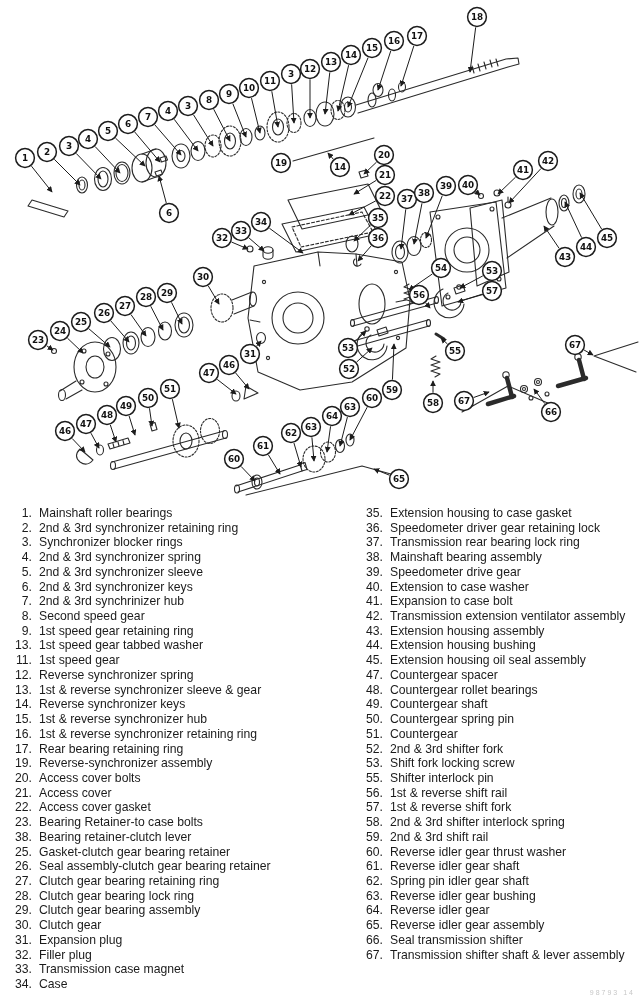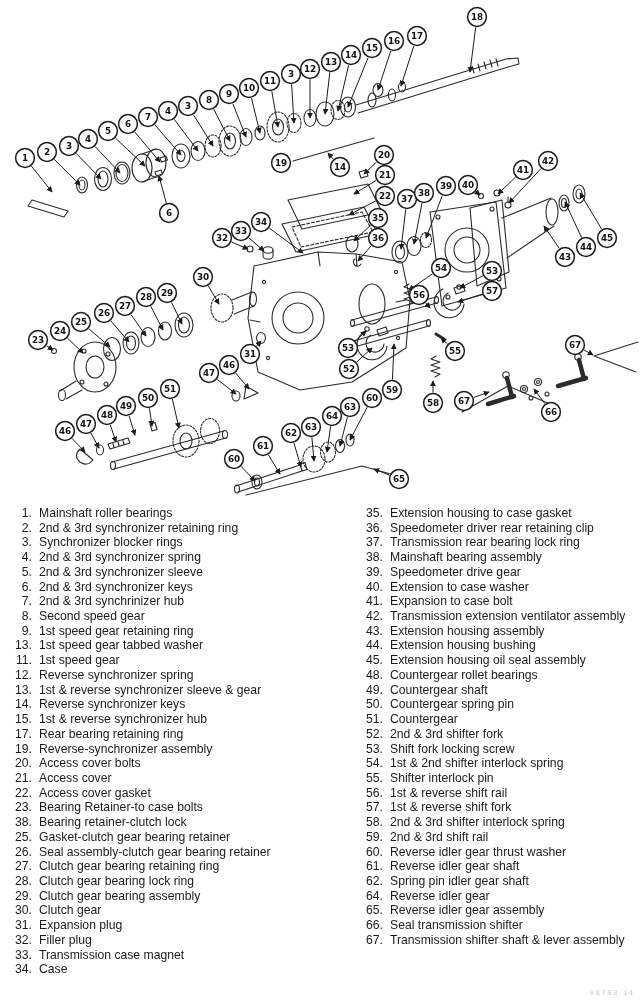--- a/index.html
+++ b/index.html
@@ -653,20 +653,24 @@
         </li>
         <li>
           <span class="num">14.</span>
           <span class="lbl">Reverse synchronizer keys</span>
         </li>
         <li>
           <span class="num">15.</span>
           <span class="lbl">1st &amp; reverse synchronizer hub</span>
         </li>
         <li>
+          <span class="num">16.</span>
+          <span class="lbl">1st &amp; reverse synchronizer retaining ring</span>
+        </li>
+        <li>
           <span class="num">17.</span>
           <span class="lbl">Rear bearing retaining ring</span>
         </li>
         <li>
           <span class="num">19.</span>
           <span class="lbl">Reverse-synchronizer assembly</span>
         </li>
         <li>
           <span class="num">20.</span>
           <span class="lbl">Access cover bolts</span>
@@ -678,21 +682,21 @@
         <li>
           <span class="num">22.</span>
           <span class="lbl">Access cover gasket</span>
         </li>
         <li>
           <span class="num">23.</span>
           <span class="lbl">Bearing Retainer-to case bolts</span>
         </li>
         <li>
           <span class="num">38.</span>
-          <span class="lbl">Bearing retainer-clutch lock</span>
+          <span class="lbl">Bearing retainer-clutch lever</span>
         </li>
         <li>
           <span class="num">25.</span>
           <span class="lbl">Gasket-clutch gear bearing retainer</span>
         </li>
         <li>
           <span class="num">26.</span>
           <span class="lbl">Seal assembly-clutch gear bearing retainer</span>
         </li>
         <li>
@@ -728,21 +732,21 @@
           <span class="lbl">Case</span>
         </li>
       </ol>
     <ol id="col-right" class="col">
         <li>
           <span class="num">35.</span>
           <span class="lbl">Extension housing to case gasket</span>
         </li>
         <li>
           <span class="num">36.</span>
-          <span class="lbl">Speedometer driver rear retaining clip</span>
+          <span class="lbl">Speedometer driver gear retaining lock</span>
         </li>
         <li>
           <span class="num">37.</span>
           <span class="lbl">Transmission rear bearing lock ring</span>
         </li>
         <li>
           <span class="num">38.</span>
           <span class="lbl">Mainshaft bearing assembly</span>
         </li>
         <li>
@@ -767,20 +771,24 @@
         </li>
         <li>
           <span class="num">44.</span>
           <span class="lbl">Extension housing bushing</span>
         </li>
         <li>
           <span class="num">45.</span>
           <span class="lbl">Extension housing oil seal assembly</span>
         </li>
         <li>
+          <span class="num">47.</span>
+          <span class="lbl">Countergear spacer</span>
+        </li>
+        <li>
           <span class="num">48.</span>
           <span class="lbl">Countergear rollet bearings</span>
         </li>
         <li>
           <span class="num">49.</span>
           <span class="lbl">Countergear shaft</span>
         </li>
         <li>
           <span class="num">50.</span>
           <span class="lbl">Countergear spring pin</span>
@@ -791,24 +799,20 @@
         </li>
         <li>
           <span class="num">52.</span>
           <span class="lbl">2nd &amp; 3rd shifter fork</span>
         </li>
         <li>
           <span class="num">53.</span>
           <span class="lbl">Shift fork locking screw</span>
         </li>
         <li>
-          <span class="num">54.</span>
-          <span class="lbl">1st &amp; 2nd shifter interlock spring</span>
-        </li>
-        <li>
           <span class="num">55.</span>
           <span class="lbl">Shifter interlock pin</span>
         </li>
         <li>
           <span class="num">56.</span>
           <span class="lbl">1st &amp; reverse shift rail</span>
         </li>
         <li>
           <span class="num">57.</span>
           <span class="lbl">1st &amp; reverse shift fork</span>
@@ -827,20 +831,24 @@
         </li>
         <li>
           <span class="num">61.</span>
           <span class="lbl">Reverse idler gear shaft</span>
         </li>
         <li>
           <span class="num">62.</span>
           <span class="lbl">Spring pin idler gear shaft</span>
         </li>
         <li>
+          <span class="num">63.</span>
+          <span class="lbl">Reverse idler gear bushing</span>
+        </li>
+        <li>
           <span class="num">64.</span>
           <span class="lbl">Reverse idler gear</span>
         </li>
         <li>
           <span class="num">65.</span>
           <span class="lbl">Reverse idler gear assembly</span>
         </li>
         <li>
           <span class="num">66.</span>
           <span class="lbl">Seal transmission shifter</span>

